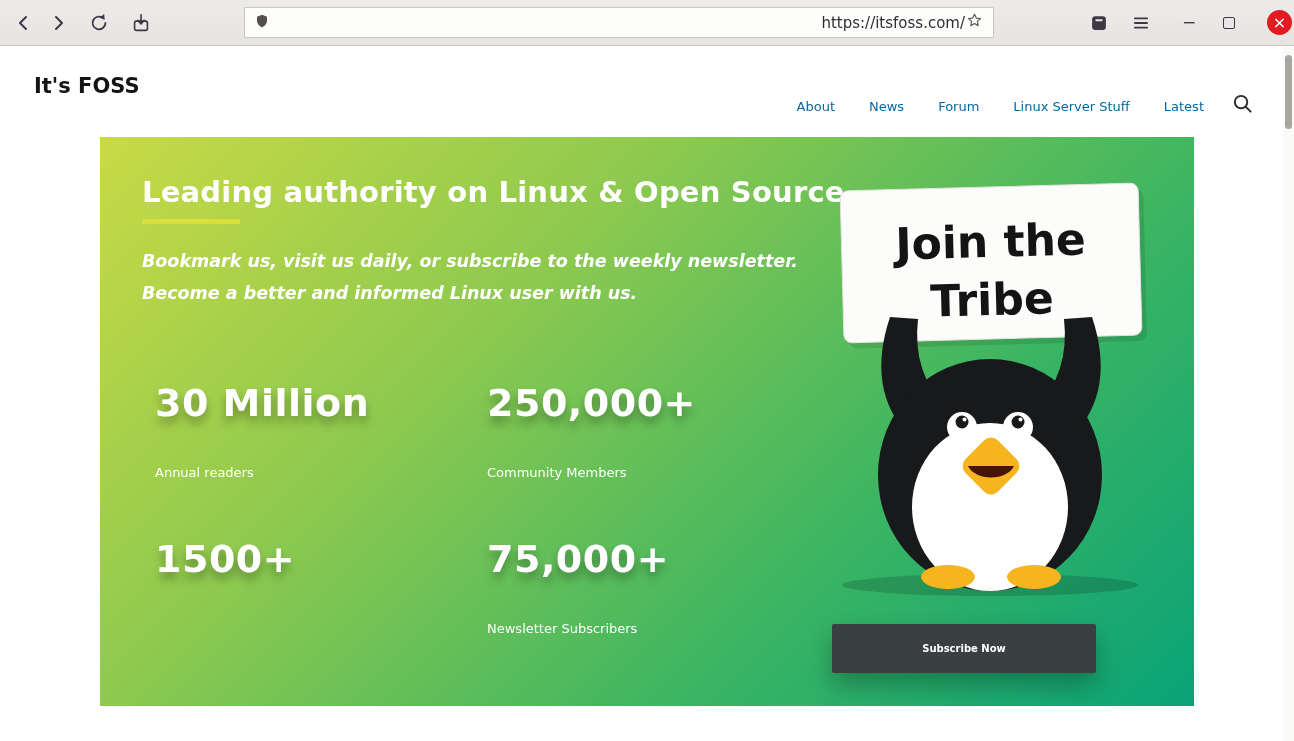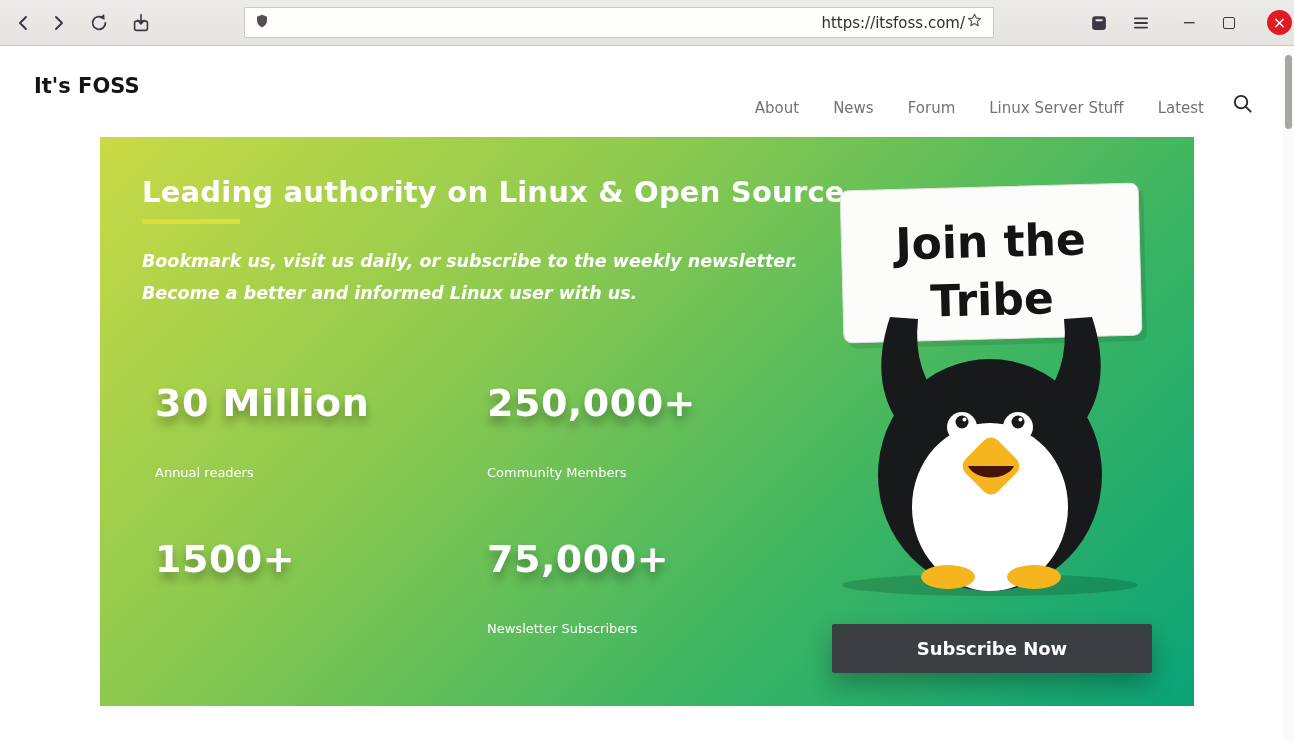--- a/index.html
+++ b/index.html
@@ -68,21 +68,21 @@
   
   .site-header { position: relative; height: 91px; background: #ffffff; border-radius: 29px; }
   .logo {
     position: absolute; left: 34px; top: 28px;
     font-size: 21px; font-weight: 700; color: #141414; cursor: pointer;
   }
   .nav {
     position: absolute; top: 53px; right: 90px;
     display: flex; gap: 34px; align-items: center;
   }
-  .nav-item { font-size: 15px; color: #737373; cursor: pointer; white-space: nowrap; }
+  .nav-item { font-size: 13px; color: #0369a1; cursor: pointer; white-space: nowrap; }
   .search-btn { position: absolute; top: 46px; right: 40px; cursor: pointer; }
 
   
   .hero {
     position: relative; margin: 0 100px; height: 569px;
     background: linear-gradient(135deg, #c9da45 0%, #8cc94f 35%, #39b463 70%, #0aa378 100%);
     overflow: hidden;
   }
   .hero-title {
     position: absolute; left: 42px; top: 38px;
@@ -104,23 +104,23 @@
   .stat-value {
     font-size: 38px; font-weight: 700; color: #ffffff; line-height: 48px;
     letter-spacing: 0.5px; text-shadow: 0 7px 10px rgba(0,0,0,0.30);
   }
   .stat-label { font-size: 13px; color: #ffffff; margin-top: 38px; }
 
   .illustration { position: absolute; left: 730px; top: 40px; width: 322px; height: 420px; }
   .sign-text { font-family: "DejaVu Sans", sans-serif; font-weight: 800; }
 
   .subscribe-btn {
-    position: absolute; left: 732px; top: 487px; width: 320px; height: 49px;
+    position: absolute; left: 732px; top: 487px; width: 264px; height: 49px;
     background: #3a3f41; border: none; border-radius: 2px;
-    color: #ffffff; font-size: 18px; font-weight: 600;
+    color: #ffffff; font-size: 10px; font-weight: 600;
     font-family: "DejaVu Sans", "Liberation Sans", sans-serif;
     cursor: pointer; box-shadow: 0 12px 24px rgba(0,0,0,0.28);
   }
 </style>
 </head>
 <body>
 
 <div class="toolbar">
   <div class="tb-btn">
     <span>

